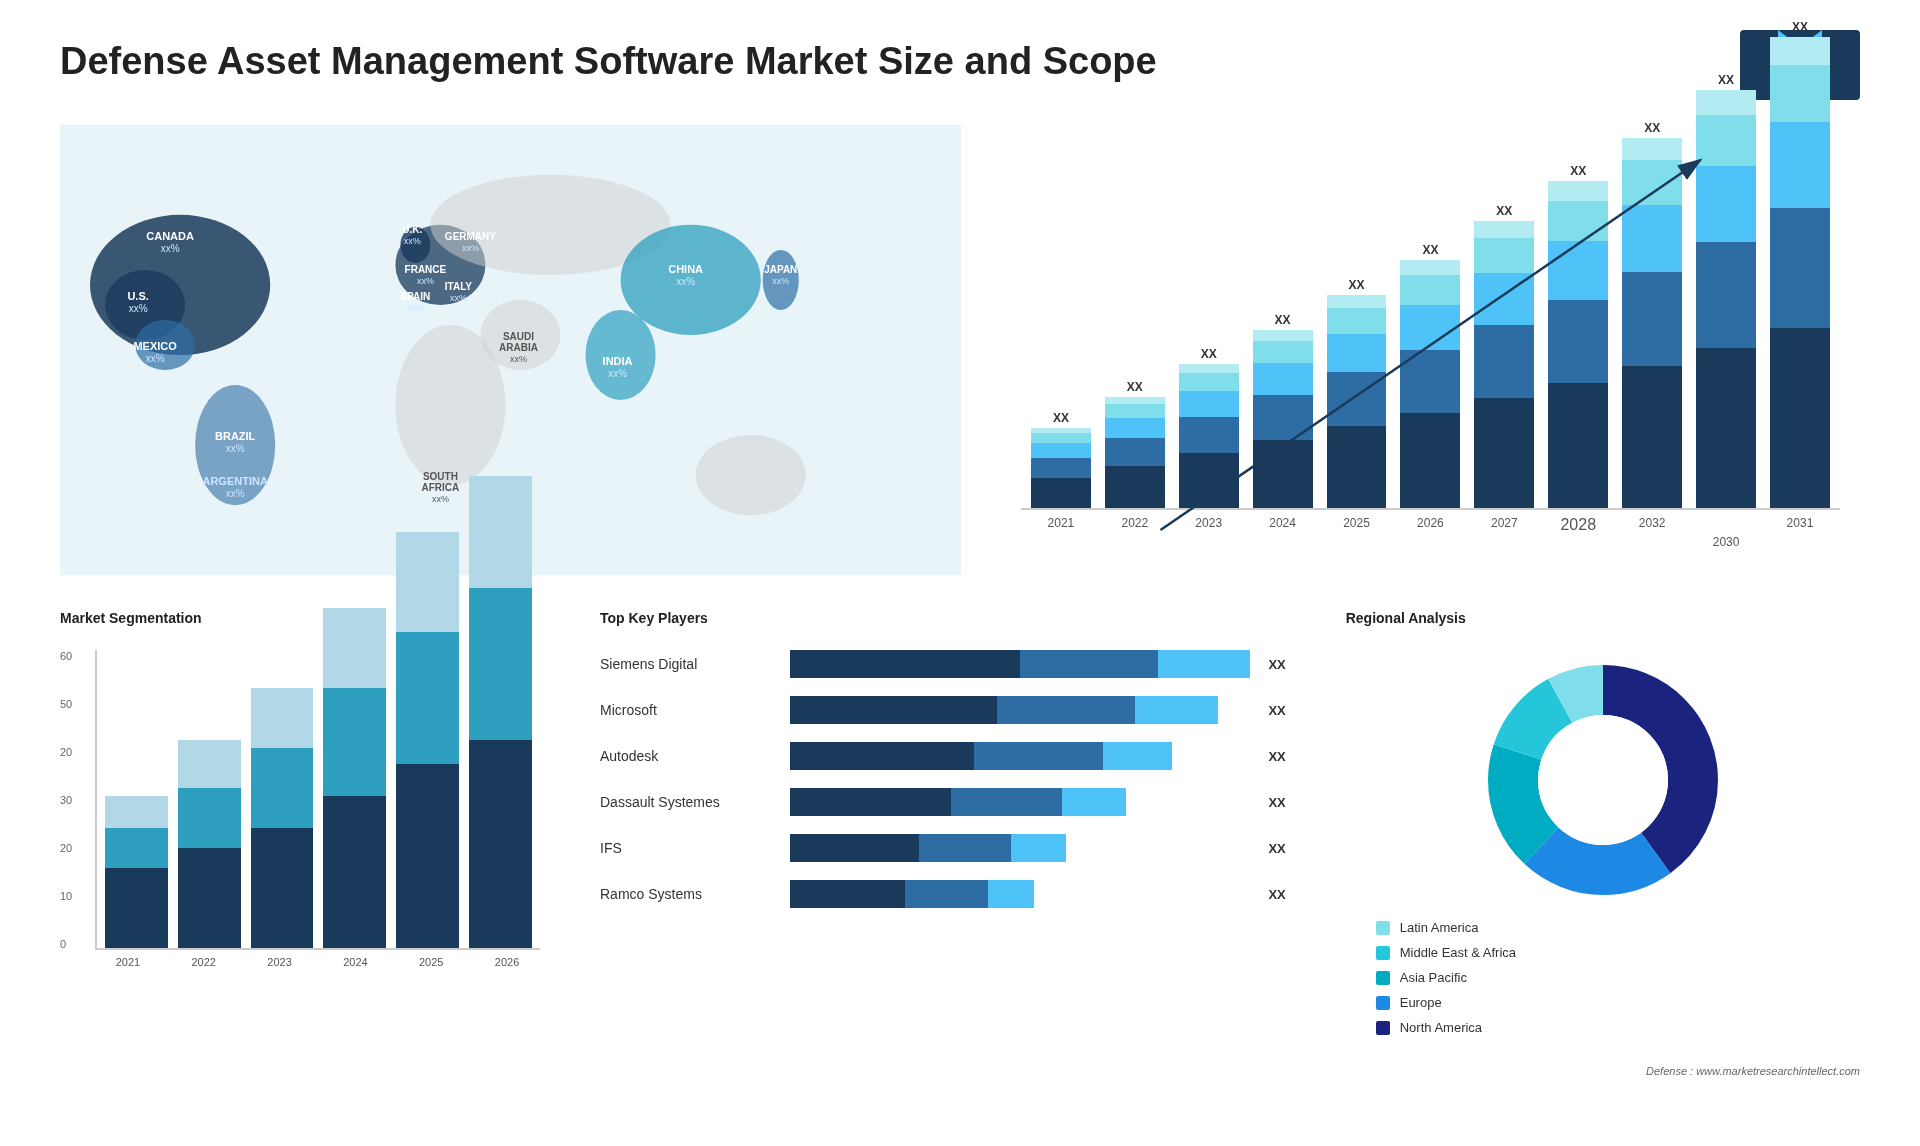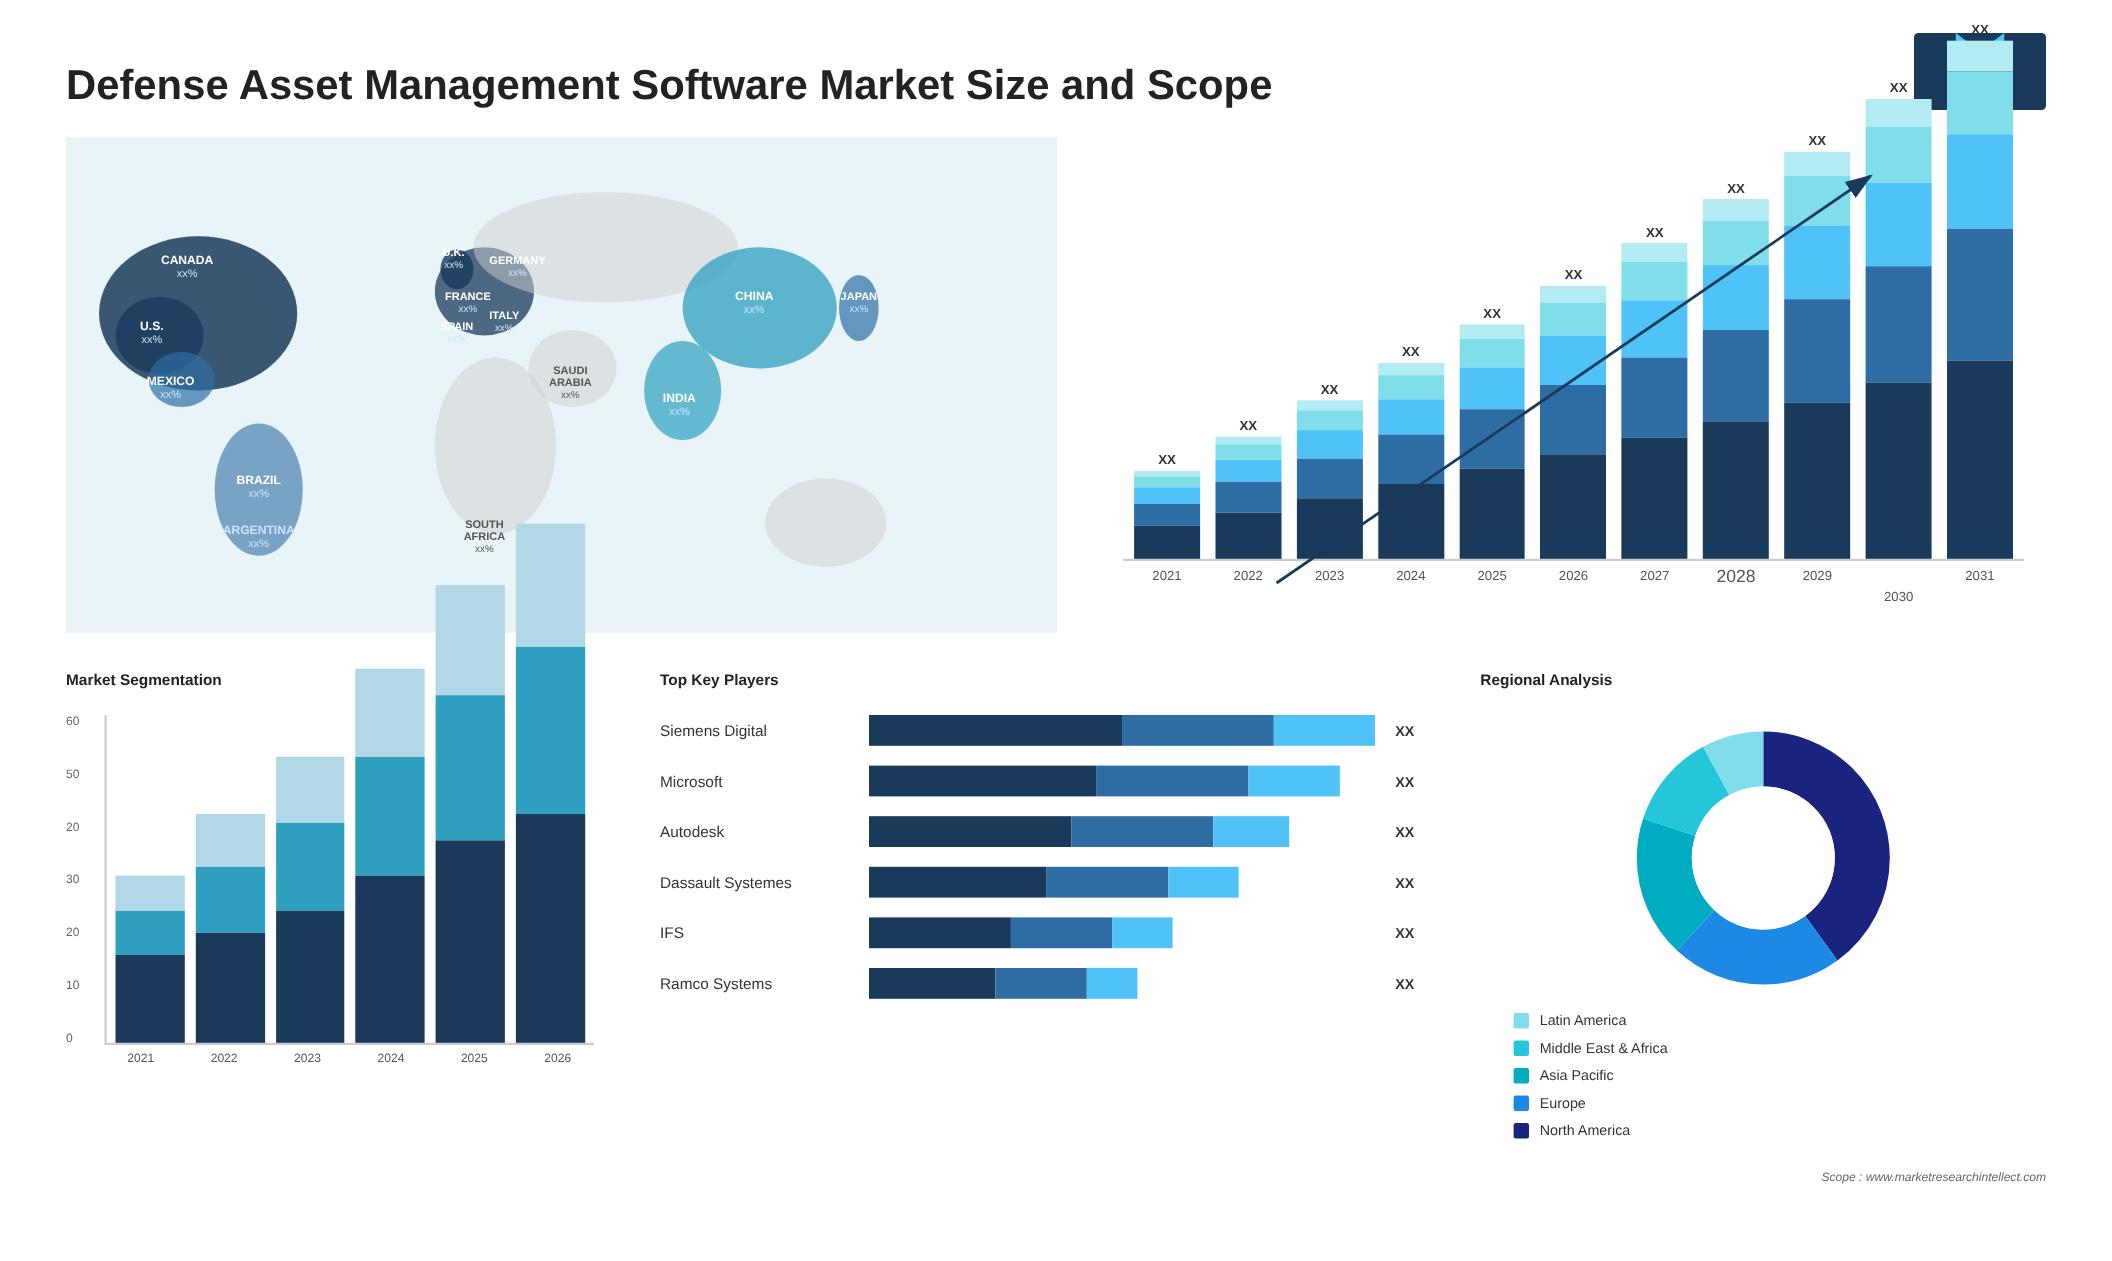--- a/index.html
+++ b/index.html
@@ -12,21 +12,21 @@
     }
     .page-container {
       width: 1920px;
       min-height: 1146px;
       padding: 30px 60px;
       background: #fff;
     }
     .header {
       display: flex;
       justify-content: space-between;
-      align-items: flex-end;
+      align-items: flex-start;
       margin-bottom: 20px;
     }
     .page-title {
       font-size: 38px;
       font-weight: 600;
       color: #222;
       margin-top: 10px;
     }
     .logo-area {
       display: flex;
@@ -409,21 +409,21 @@
 
         <div style="display:flex;gap:14px;padding:6px 10px 0 10px;">
           <div style="flex:1;text-align:center;font-size:12px;color:#555;">2021</div>
           <div style="flex:1;text-align:center;font-size:12px;color:#555;">2022</div>
           <div style="flex:1;text-align:center;font-size:12px;color:#555;">2023</div>
           <div style="flex:1;text-align:center;font-size:12px;color:#555;">2024</div>
           <div style="flex:1;text-align:center;font-size:12px;color:#555;">2025</div>
           <div style="flex:1;text-align:center;font-size:12px;color:#555;">2026</div>
           <div style="flex:1;text-align:center;font-size:12px;color:#555;">2027</div>
           <div style="flex:1;text-align:center;font-size:16px;color:#555;">2028</div>
-          <div style="flex:1;text-align:center;font-size:12px;color:#555;">2029</div>
+          <div style="flex:1;text-align:center;font-size:12px;color:#555;">2032</div>
           <div style="flex:1;text-align:center;font-size:12px;color:#555;margin-top:19px;">2030</div>
           <div style="flex:1;text-align:center;font-size:12px;color:#555;">2031</div>
         </div>
       </div>
     </div>
   </div>
 
   <div class="bottom-section">
 
     <div class="segmentation-area">
@@ -592,17 +592,17 @@
         <div class="reg-legend-item">
           <div class="reg-legend-color" style="background:#1e88e5;"></div>
           <span>Europe</span>
         </div>
         <div class="reg-legend-item">
           <div class="reg-legend-color" style="background:#1a237e;"></div>
           <span>North America</span>
         </div>
       </div>
 
-      <div class="source-text" style="margin-top:30px;">Scope : www.marketresearchintellect.com</div>
+      <div class="source-text" style="margin-top:30px;">Defense : www.marketresearchintellect.com</div>
     </div>
 
   </div>
 </div>
 
 </body></html>

